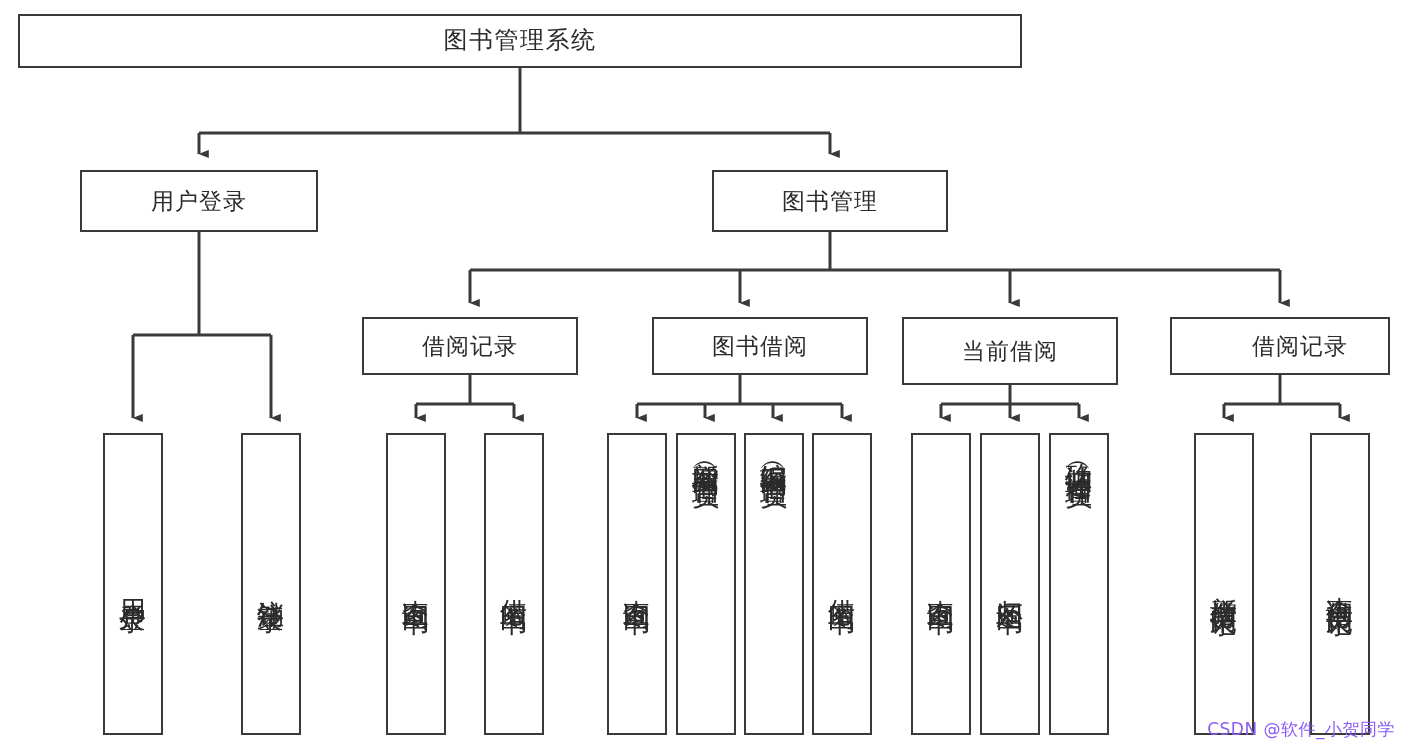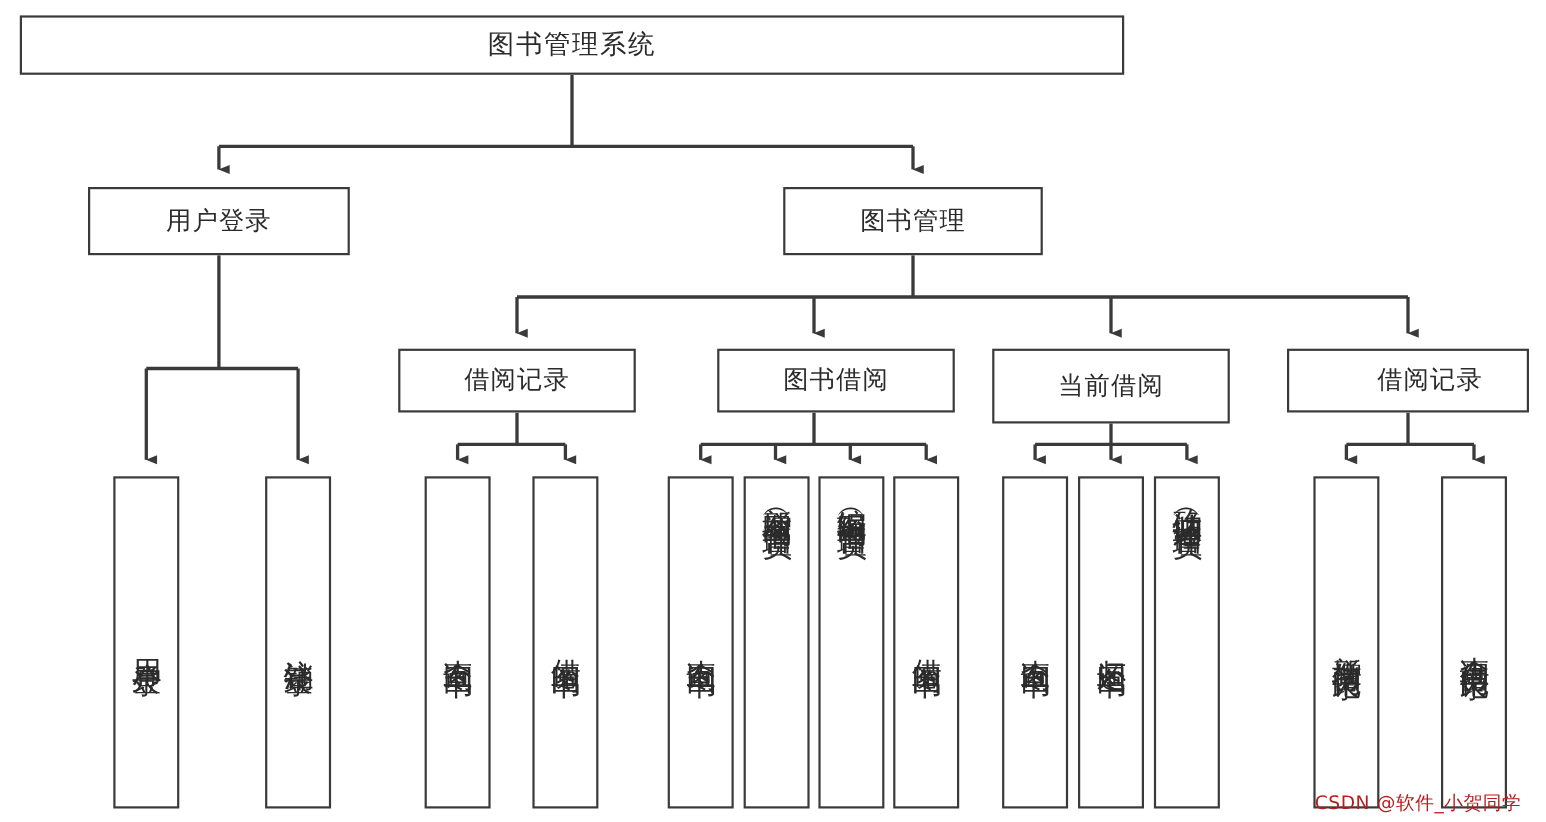--- a/index.html
+++ b/index.html
@@ -65,24 +65,24 @@
     font-size: 27px;
     letter-spacing: 3px;
     line-height: 1;
     white-space: nowrap;
   }
   .node.vert.centered {
     align-items: center;
   }
   #watermark {
     position: absolute;
-    right: 22px;
+    right: 10px;
     bottom: 6px;
     font-size: 17px;
-    color: #b91c1c;
+    color: #8b5cf6;
     letter-spacing: 0.5px;
     white-space: nowrap;
     user-select: none;
   }
 </style>
 </head>
 <body>
 
 <div id="diagram-root">
 

